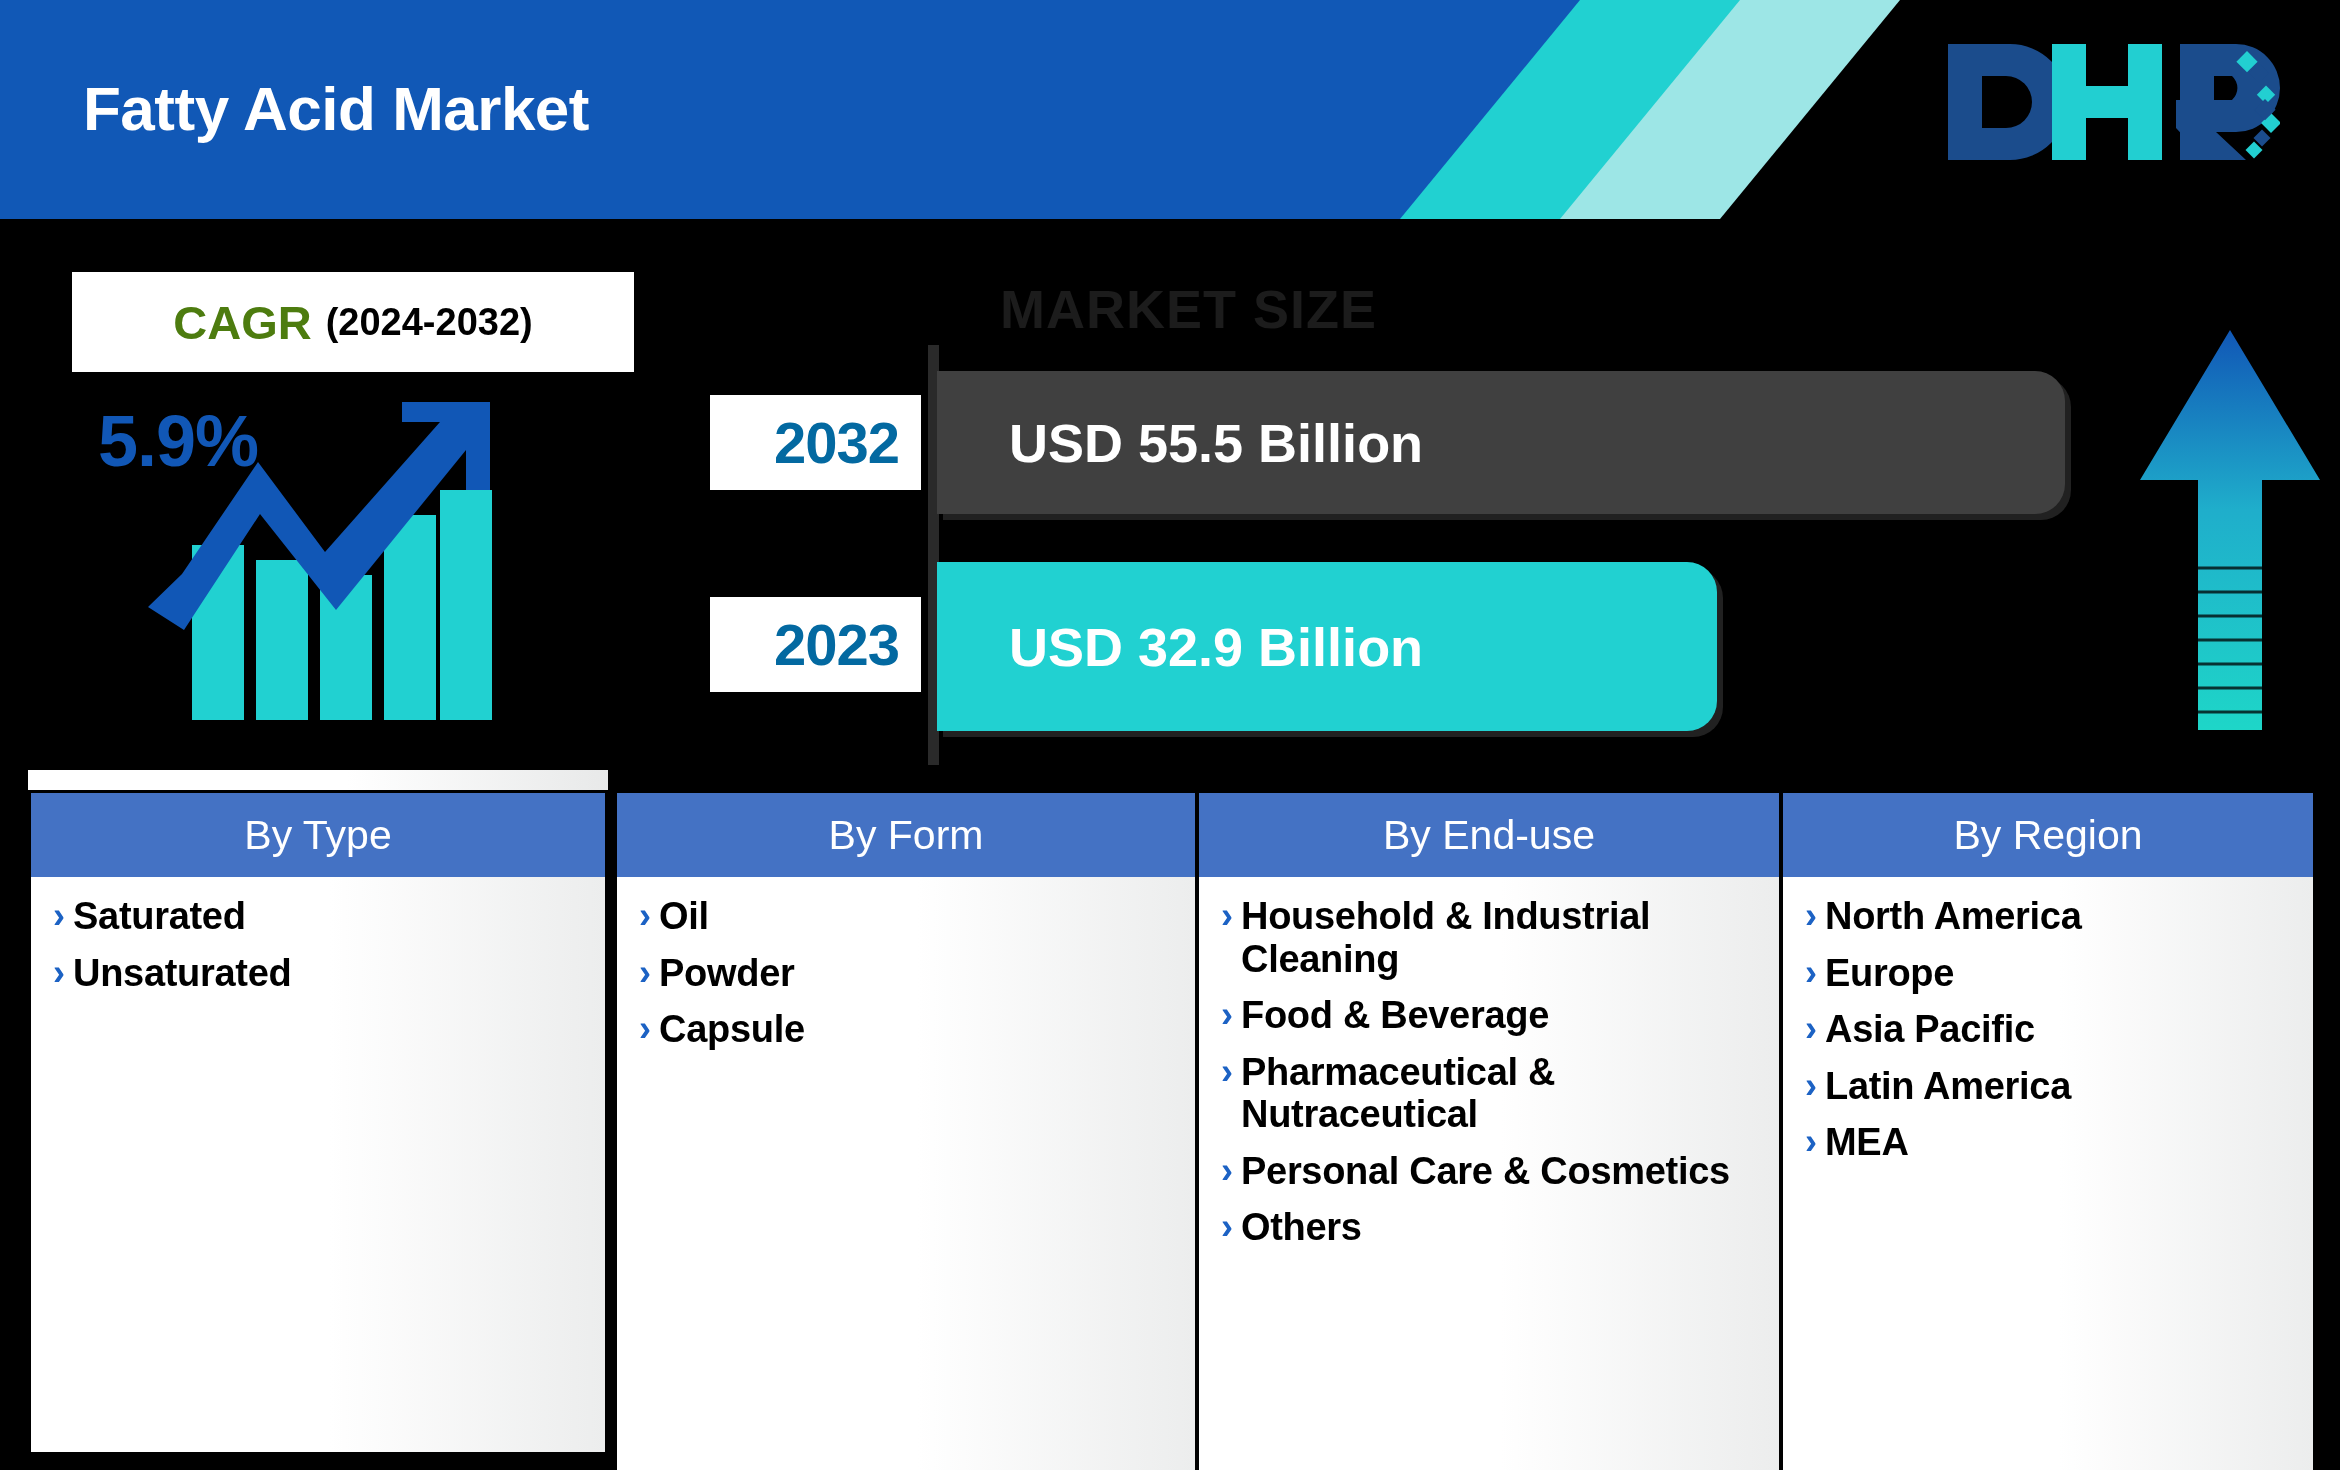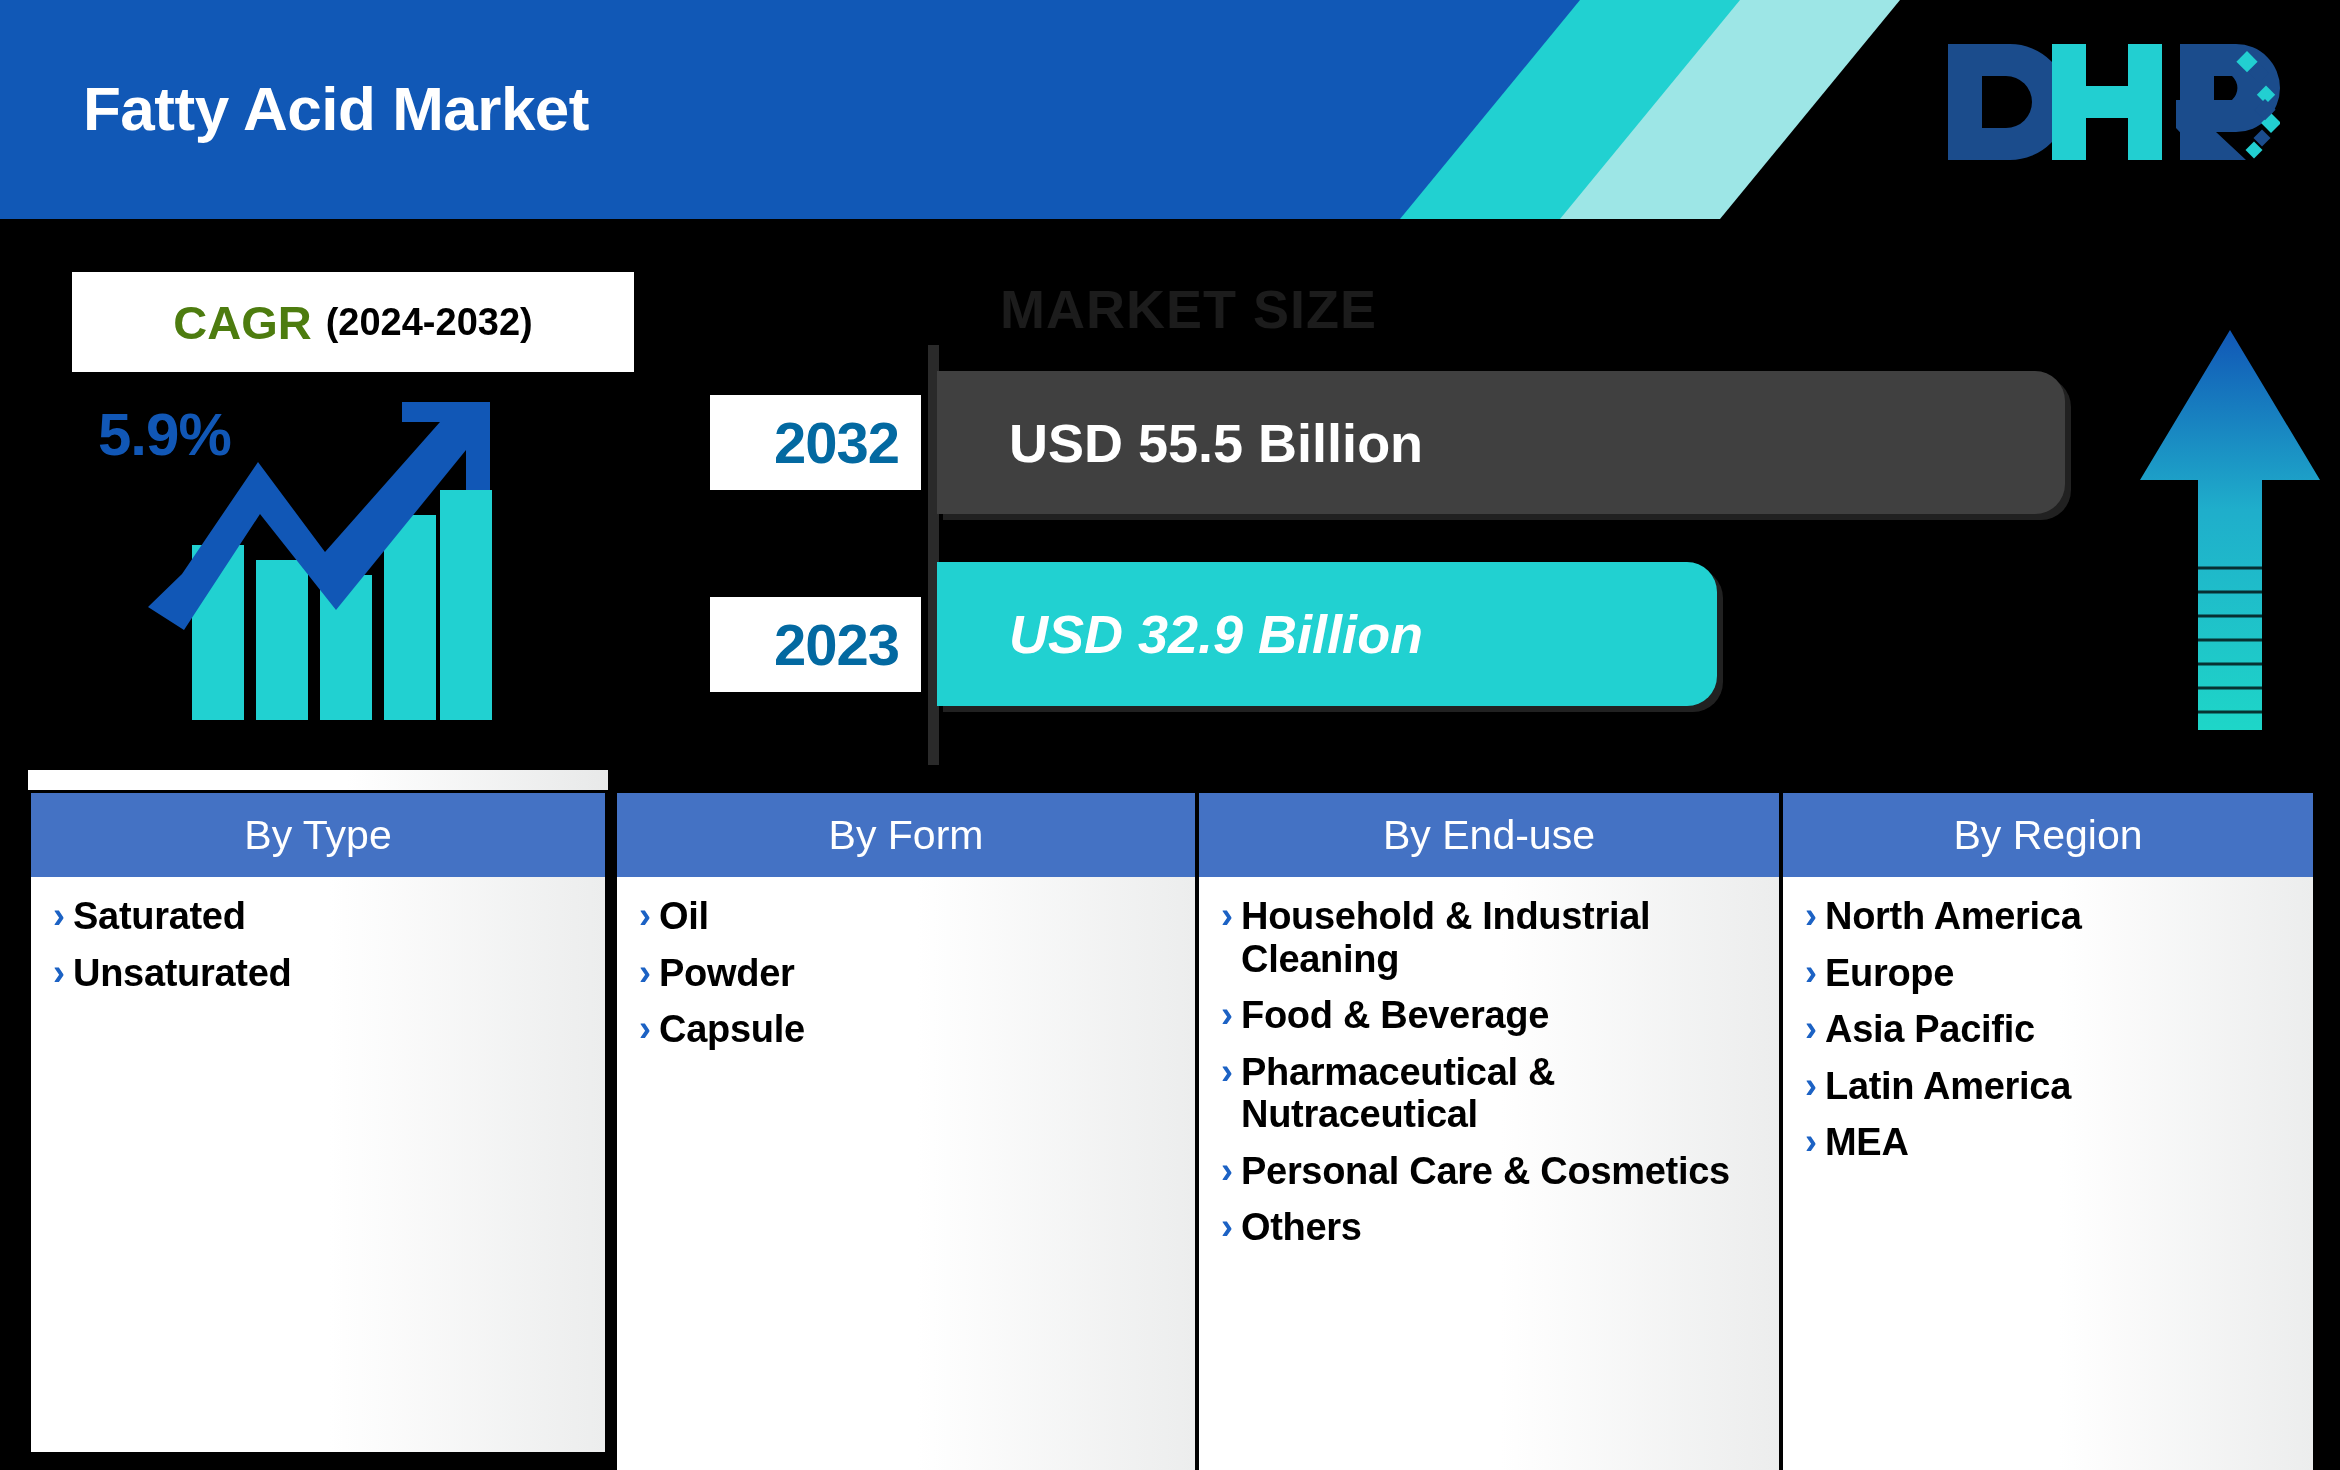--- a/index.html
+++ b/index.html
@@ -48,21 +48,21 @@
   .cagr-box {
     position:absolute; left:72px; top:272px;
     width:562px; height:100px; background:#fff;
     display:flex; align-items:center; justify-content:center;
   }
   .cagr-box .lbl { font-size:47px; font-weight:bold; color:#4d7c0f; letter-spacing:0px; }
   .cagr-box .yrs { font-size:38px; font-weight:bold; color:#000; margin-left:14px; }
 
   .cagr-value {
     position:absolute; left:98px; top:400px;
-    font-size:60px; font-weight:bold; color:#1157B6;
+    font-size:72px; font-weight:bold; color:#1157B6;
     letter-spacing:-1px;
   }
   .cagr-icon { position:absolute; left:140px; top:360px; width:380px; height:380px; }
 
   
   .ms-title {
     position:absolute; left:1000px; top:278px;
     font-size:54px; font-weight:bold; color:#1c1c1c;
     letter-spacing:1px;
   }
@@ -70,21 +70,21 @@
     position:absolute; left:928px; top:345px;
     width:11px; height:420px; background:#2a2a2a;
   }
   .bar {
     position:absolute;
     border-radius:0 30px 30px 0;
     display:flex; align-items:center;
     box-shadow: 6px 6px 0 rgba(60,60,60,0.55);
   }
   .bar-2032 { left:937px; top:371px; width:1128px; height:143px; background:#404040; }
-  .bar-2023 { left:937px; top:562px; width:780px;  height:144px; background:#21D1D1;font-style:italic; }
+  .bar-2023 { left:937px; top:562px; width:780px;  height:169px; background:#21D1D1; }
   .bar .bar-label {
     color:#fff; font-size:54px; font-weight:bold;
     margin-left:72px; letter-spacing:0px; white-space:nowrap;
   }
   .year-chip {
     position:absolute; background:#fff;
     display:flex; align-items:center; justify-content:flex-end;
     padding-right:22px;
   }
   .year-2032 { left:710px; top:395px; width:211px; height:95px; }

